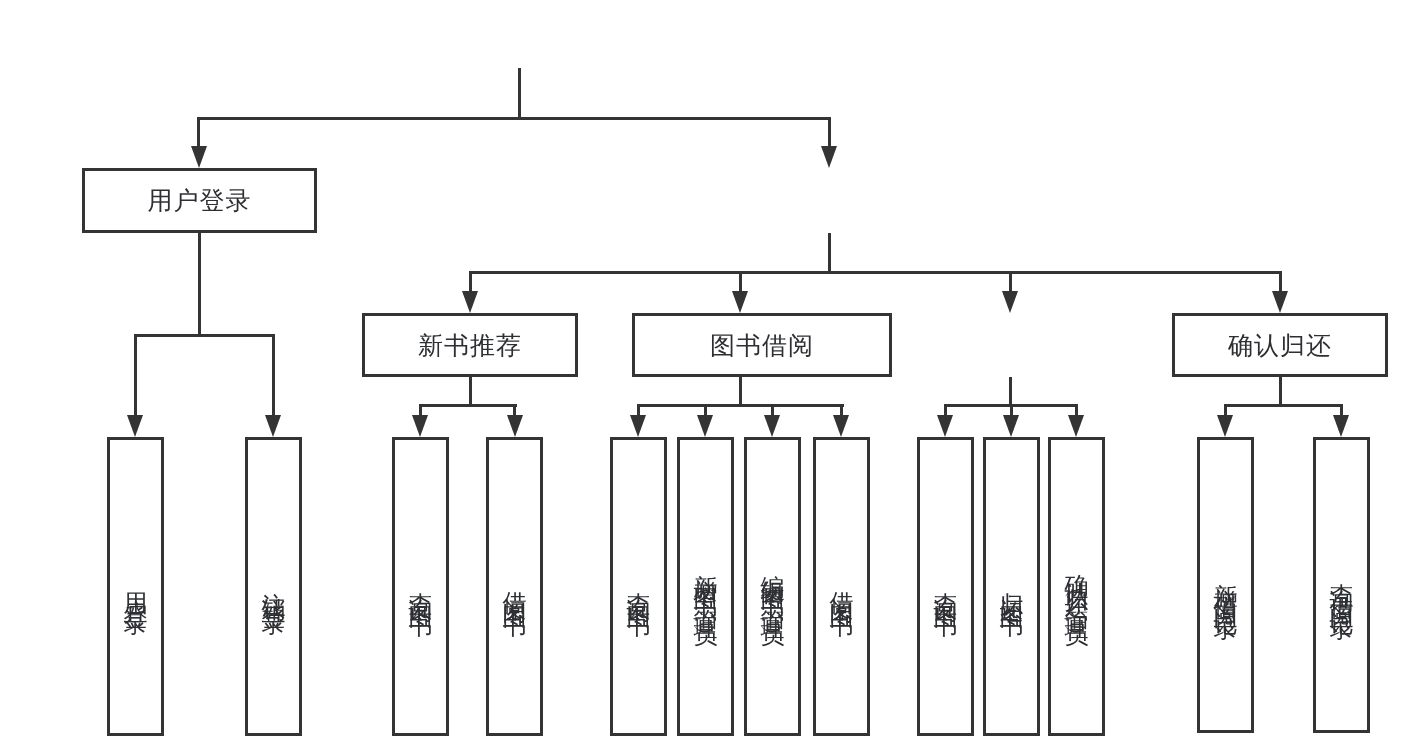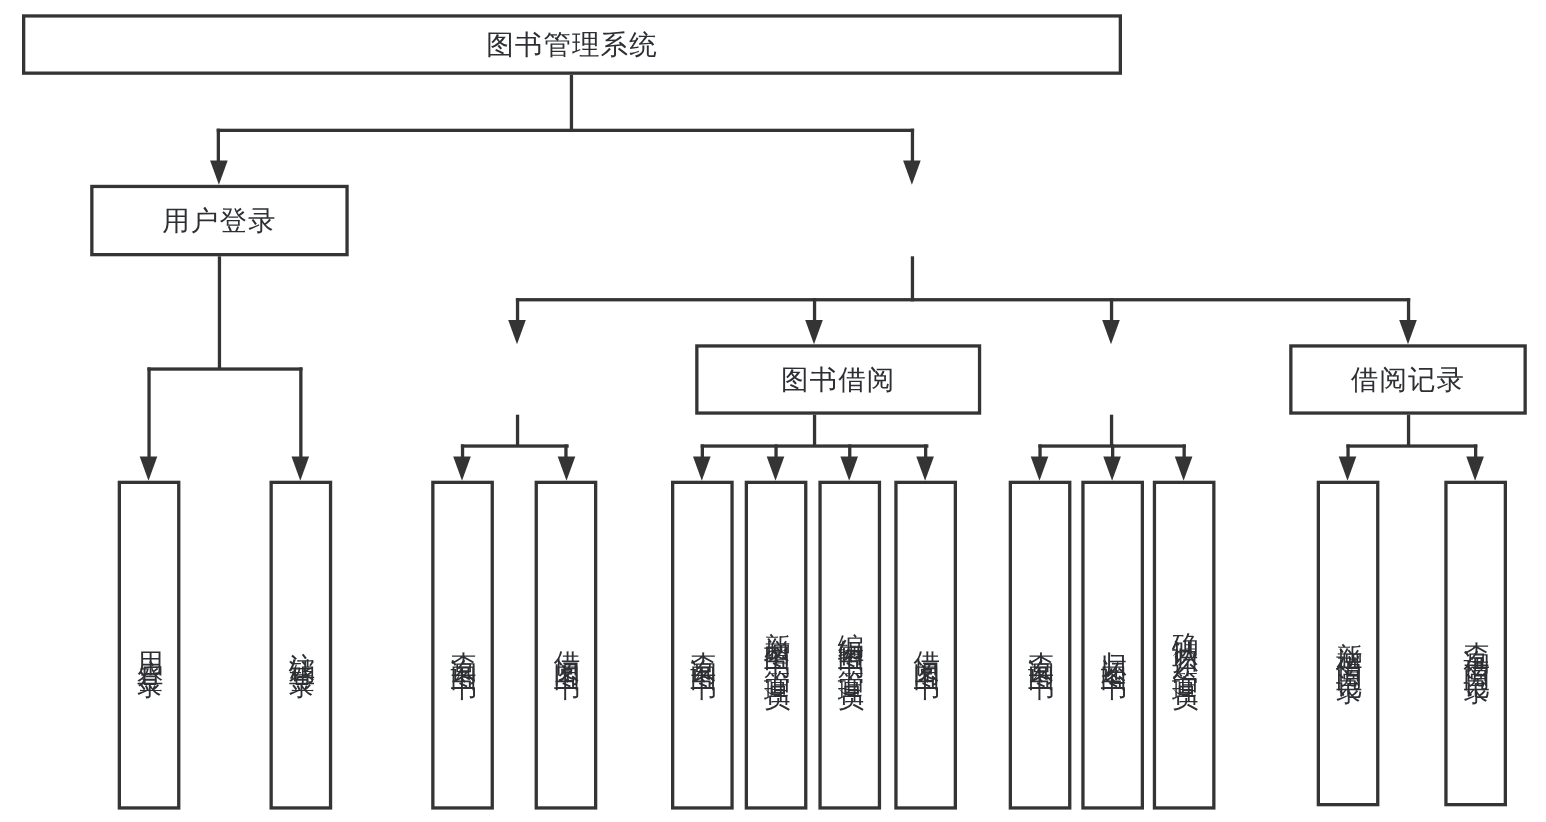--- a/index.html
+++ b/index.html
@@ -26,21 +26,20 @@
   .watermark{
     position:absolute;right:14px;bottom:3px;font-size:21px;letter-spacing:1px;
     color:#b9b9b9;z-index:5;white-space:nowrap;text-shadow:0 0 2px #ffffff;
   }
 </style>
 </head>
 <body>
 
 <div class="canvas">
 
-  <div class="node node-h" style="left:20px;top:13px;width:1000px;height:55px;">图书管理系统</div>
 
   <div class="vline" style="left:518px;top:68px;height:50px;"></div>
   <div class="hline" style="left:197px;top:117px;width:634px;"></div>
   <div class="vline" style="left:197px;top:117px;height:32px;"></div>
   <div class="tri" style="left:191px;top:146px;"></div>
   <div class="vline" style="left:828px;top:117px;height:32px;"></div>
   <div class="tri" style="left:821px;top:146px;"></div>
 
   <div class="node node-h" style="left:82px;top:168px;width:235px;height:65px;">用户登录</div>
 
@@ -55,22 +54,23 @@
   <div class="hline" style="left:469px;top:271px;width:813px;"></div>
   <div class="vline" style="left:469px;top:271px;height:23px;"></div>
   <div class="tri" style="left:462px;top:291px;"></div>
   <div class="vline" style="left:739px;top:271px;height:23px;"></div>
   <div class="tri" style="left:732px;top:291px;"></div>
   <div class="vline" style="left:1009px;top:271px;height:23px;"></div>
   <div class="tri" style="left:1002px;top:291px;"></div>
   <div class="vline" style="left:1279px;top:271px;height:23px;"></div>
   <div class="tri" style="left:1272px;top:291px;"></div>
 
+  <div class="node node-h" style="left:362px;top:313px;width:216px;height:64px;">新书推荐</div>
   <div class="node node-h" style="left:632px;top:313px;width:260px;height:64px;">图书借阅</div>
-  <div class="node node-h" style="left:1172px;top:313px;width:216px;height:64px;">借阅记录</div>
+  <div class="node node-h" style="left:1172px;top:313px;width:216px;height:64px;">确认归还</div>
 
   <div class="vline" style="left:469px;top:377px;height:29px;"></div>
   <div class="hline" style="left:419px;top:404px;width:98px;"></div>
   <div class="vline" style="left:419px;top:404px;height:14px;"></div>
   <div class="tri" style="left:412px;top:415px;"></div>
   <div class="vline" style="left:513px;top:404px;height:14px;"></div>
   <div class="tri" style="left:507px;top:415px;"></div>
 
   <div class="vline" style="left:739px;top:377px;height:29px;"></div>
   <div class="hline" style="left:637px;top:404px;width:207px;"></div>

